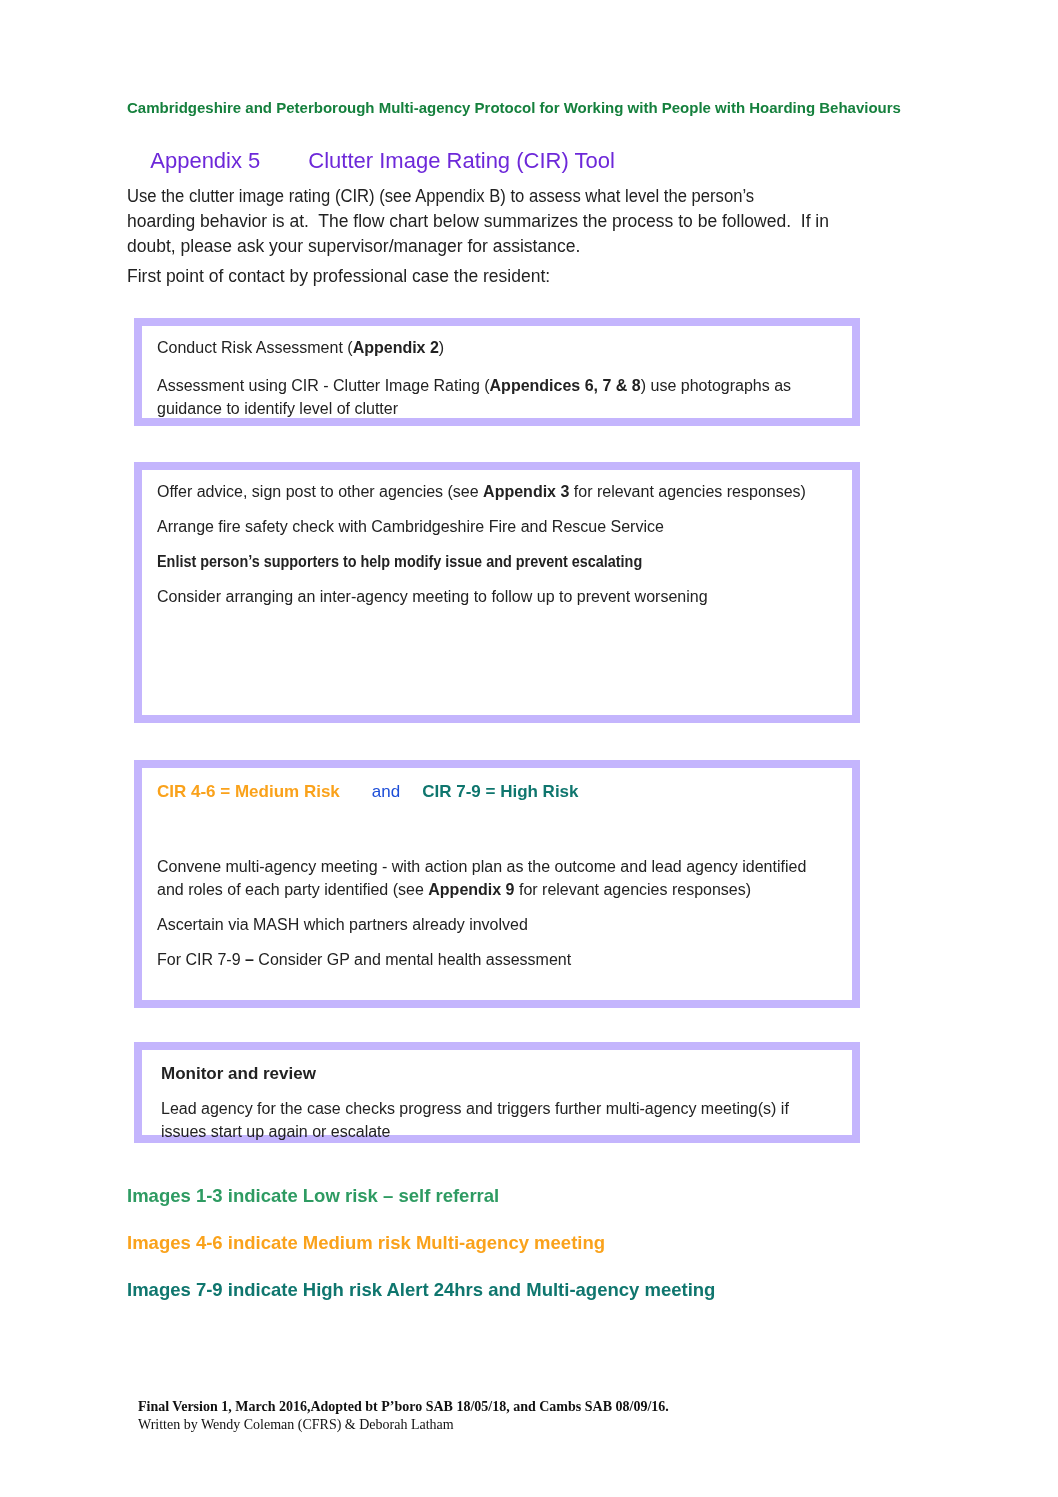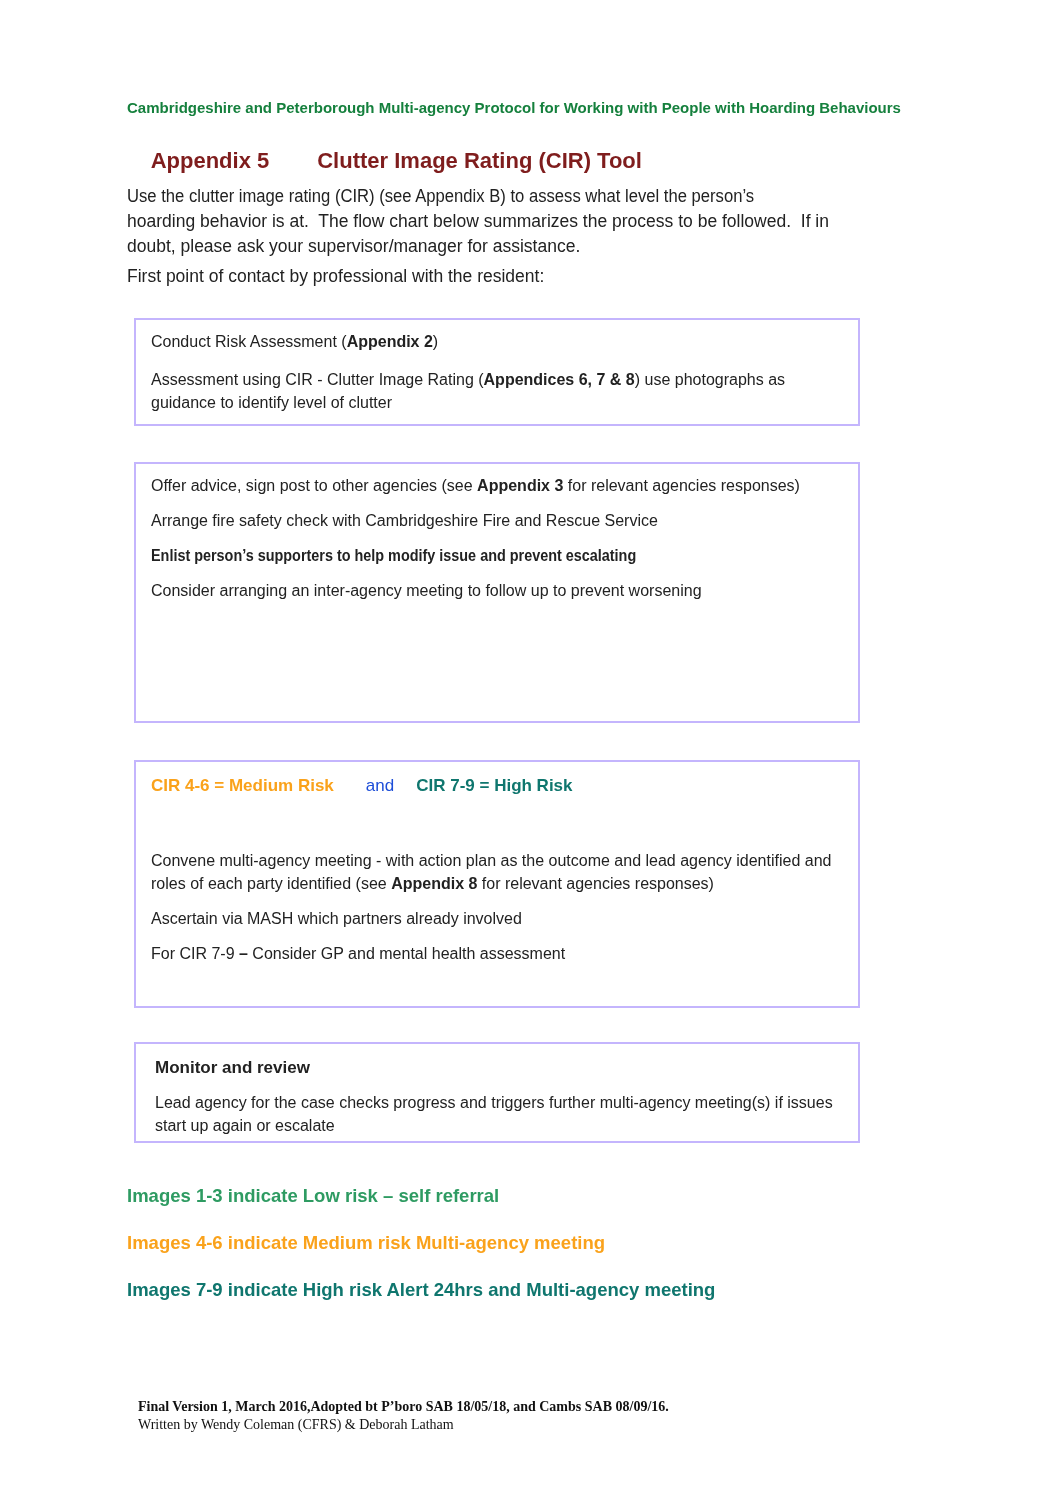--- a/index.html
+++ b/index.html
@@ -25,22 +25,22 @@
     font-weight: bold;
     line-height: 25px;
     color: #15803d;
     margin-top: 38px;
   }
   .doc-title {
     position: absolute;
     left: 127px;
     top: 122px;
     font-size: 22px;
-    font-weight: bold;
-    color: #7f1d1d;
+    font-weight: normal;
+    color: #6d28d9;
     white-space: pre;
   }
   .doc-title .title-name { margin-left: 48px; }
   .intro {
     position: absolute;
     left: 127px;
     top: 184px;
     font-size: 17.5px;
     line-height: 25px;
     color: #222;
@@ -54,21 +54,21 @@
     top: 266px;
     font-size: 17.5px;
     color: #222;
     white-space: pre;
   }
   .flow-box {
     position: absolute;
     left: 134px;
     width: 726px;
     box-sizing: border-box;
-    border: 2px solid #c4b5fd;
+    border: 8px solid #c4b5fd;
     padding: 10px 15px;
     font-size: 16px;
     line-height: 23px;
     color: #222;
     background: #fff;
   }
   .flow-box p { margin: 0 0 12px 0; }
   .flow-box p:last-child { margin-bottom: 0; margin-top: 12px; }
   #box-assessment { top: 318px; height: 108px; }
   #box-low-risk { top: 462px; height: 261px; }
@@ -121,37 +121,37 @@
   <div class="doc-title">
     <span>Appendix 5</span><span class="title-name">Clutter Image Rating (CIR) Tool</span>
   </div>
 
   <div class="intro">
     <div class="ln"><span class="condensed">Use the clutter image rating (CIR) (see Appendix B) to assess what level the person’s</span></div>
     <div class="ln">hoarding behavior is at.  The flow chart below summarizes the process to be followed.  If in</div>
     <div class="ln">doubt, please ask your supervisor/manager for assistance.</div>
   </div>
 
-  <div class="contact-line">First point of contact by professional with the resident:</div>
+  <div class="contact-line">First point of contact by professional case the resident:</div>
 
   <div class="flow-box" id="box-assessment">
     <p class="box-title"><span>Conduct Risk Assessment (</span><strong>Appendix 2</strong><span>)</span></p>
     <p><span>Assessment using CIR - Clutter Image Rating (</span><strong>Appendices 6, 7 &amp; 8</strong><span>) use photographs as guidance to identify level of clutter</span></p>
   </div>
 
   <div class="flow-box" id="box-low-risk">
     <p><span>Offer advice, sign post to other agencies (see </span><strong>Appendix 3</strong><span> for relevant agencies responses)</span></p>
     <p>Arrange fire safety check with Cambridgeshire Fire and Rescue Service</p>
     <p><span class="condensed-bold">Enlist person’s supporters to help modify issue and prevent escalating</span></p>
     <p>Consider arranging an inter-agency meeting to follow up to prevent worsening</p>
   </div>
 
   <div class="flow-box" id="box-medium-high">
     <p class="box-heading"><span class="c-orange">CIR 4-6 = Medium Risk</span><span class="and-sep">and</span><span class="c-red">CIR 7-9 = High Risk</span></p>
-    <p><span>Convene multi-agency meeting - with action plan as the outcome and lead agency identified and roles of each party identified (see </span><strong>Appendix 8</strong><span> for relevant agencies responses)</span></p>
+    <p><span>Convene multi-agency meeting - with action plan as the outcome and lead agency identified and roles of each party identified (see </span><strong>Appendix 9</strong><span> for relevant agencies responses)</span></p>
     <p>Ascertain via MASH which partners already involved</p>
     <p><span>For CIR 7-9 </span><strong>–</strong><span> Consider GP and mental health assessment</span></p>
   </div>
 
   <div class="flow-box" id="box-monitor">
     <p class="box-heading">Monitor and review</p>
     <p>Lead agency for the case checks progress and triggers further multi-agency meeting(s) if issues start up again or escalate</p>
   </div>
 
   <div class="risk-summary">

